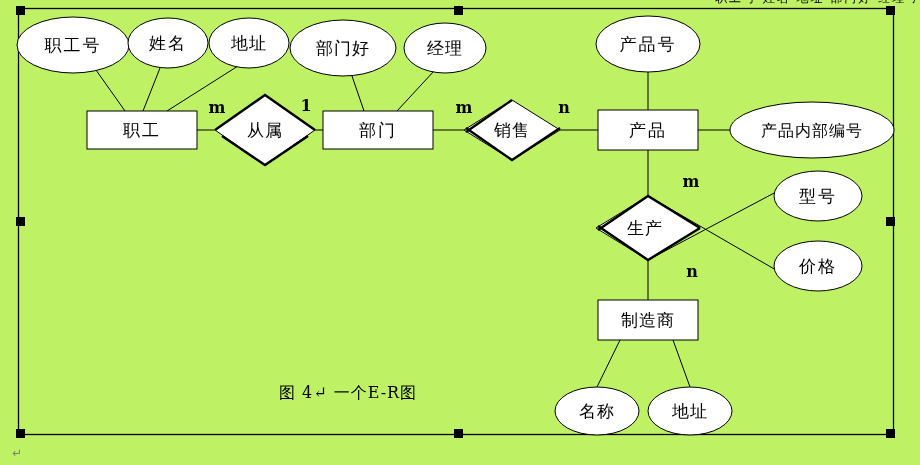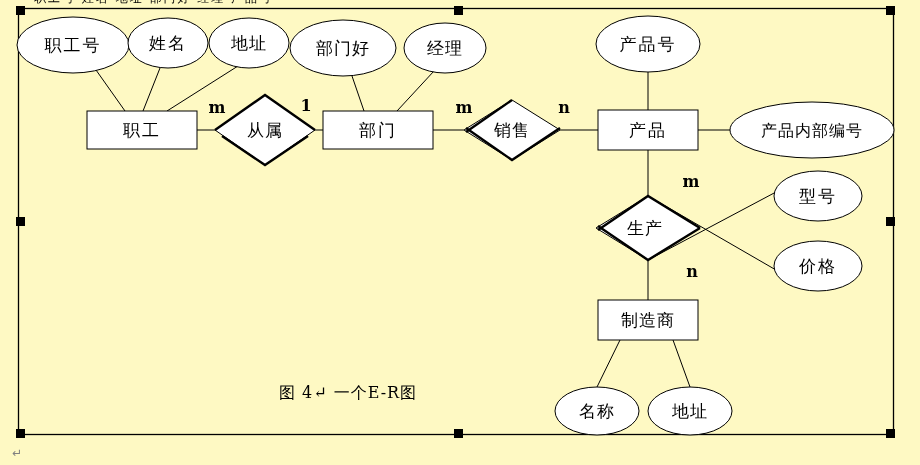--- a/index.html
+++ b/index.html
@@ -10,21 +10,22 @@
   body {
     width: 920px;
     height: 465px;
     overflow: hidden;
     font-family: "DejaVu Sans", "Liberation Sans", sans-serif;
   }
   #canvas {
     position: relative;
     width: 920px;
     height: 465px;
-    background: #fef9c3;
+    background: #bef264;
+    text-align: right;
   }
   
   .top-clip {
     position: absolute;
     left: 0;
     top: 0;
     width: 920px;
     height: 7px;
     overflow: hidden;
     color: #000;

